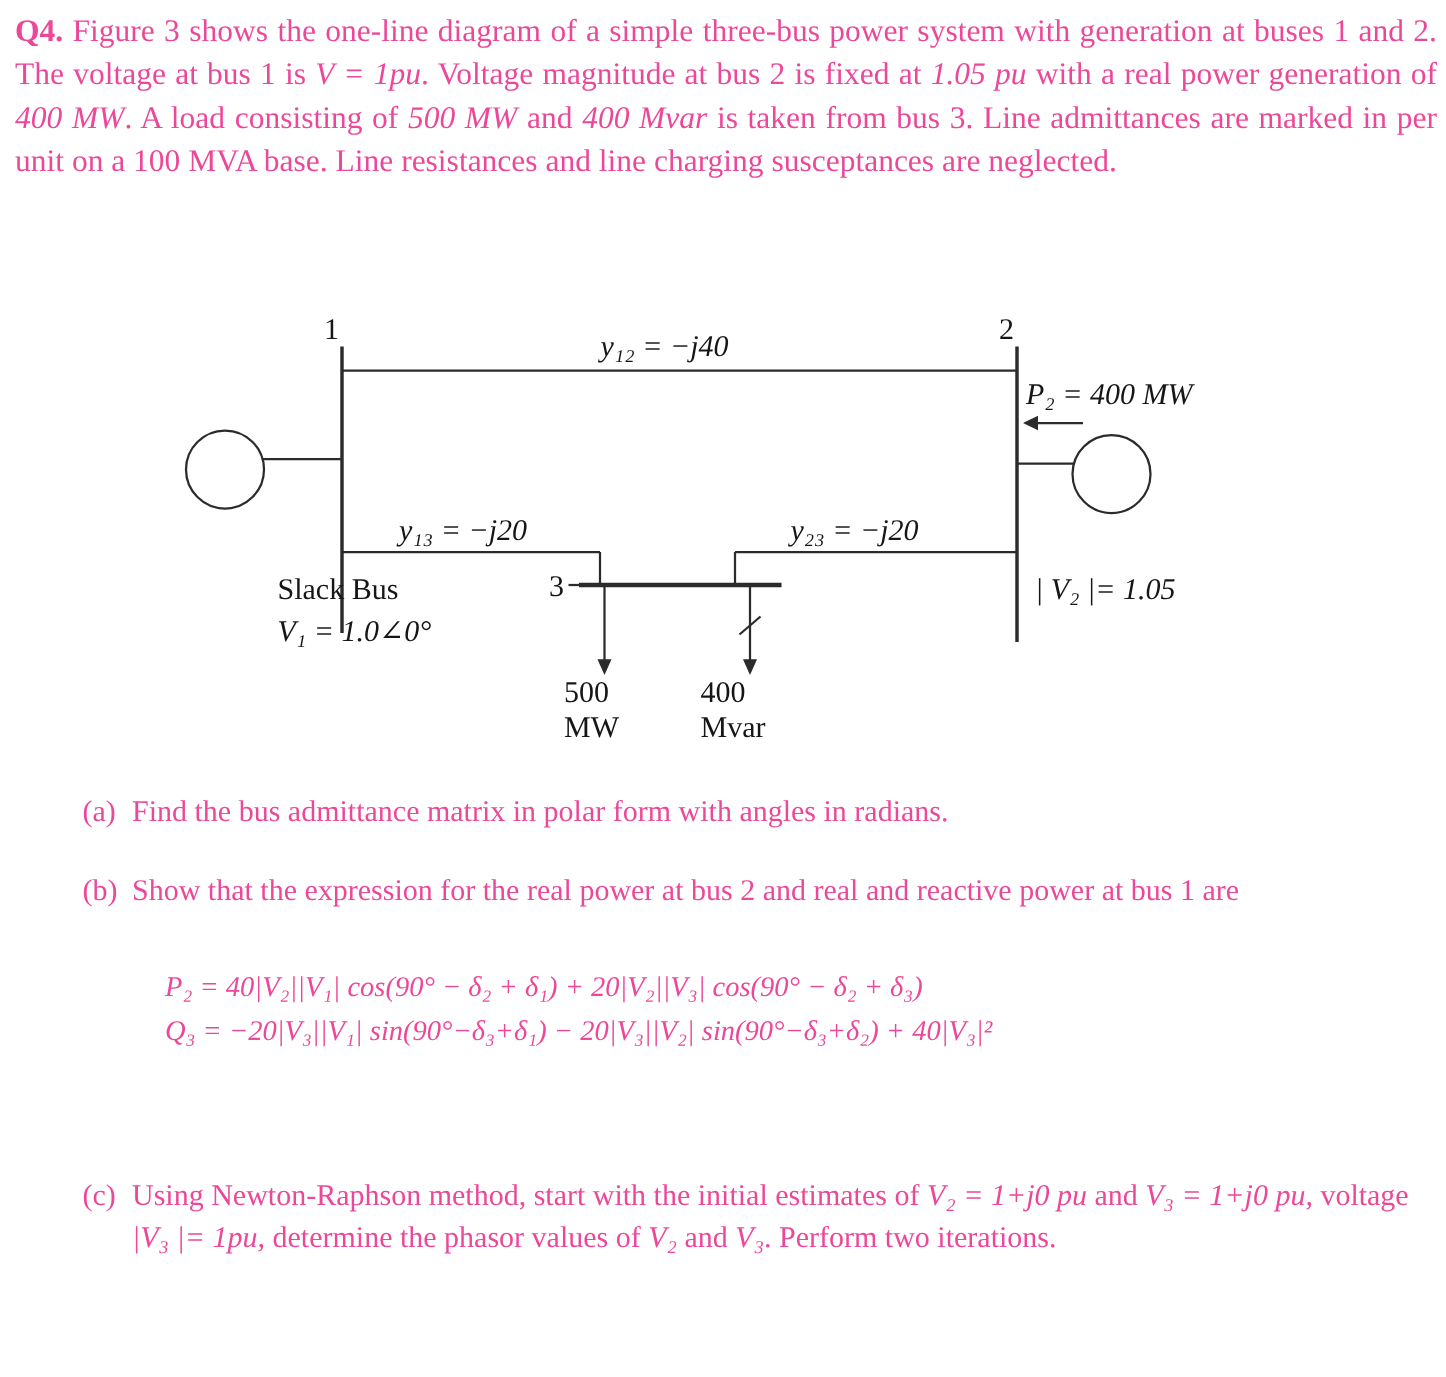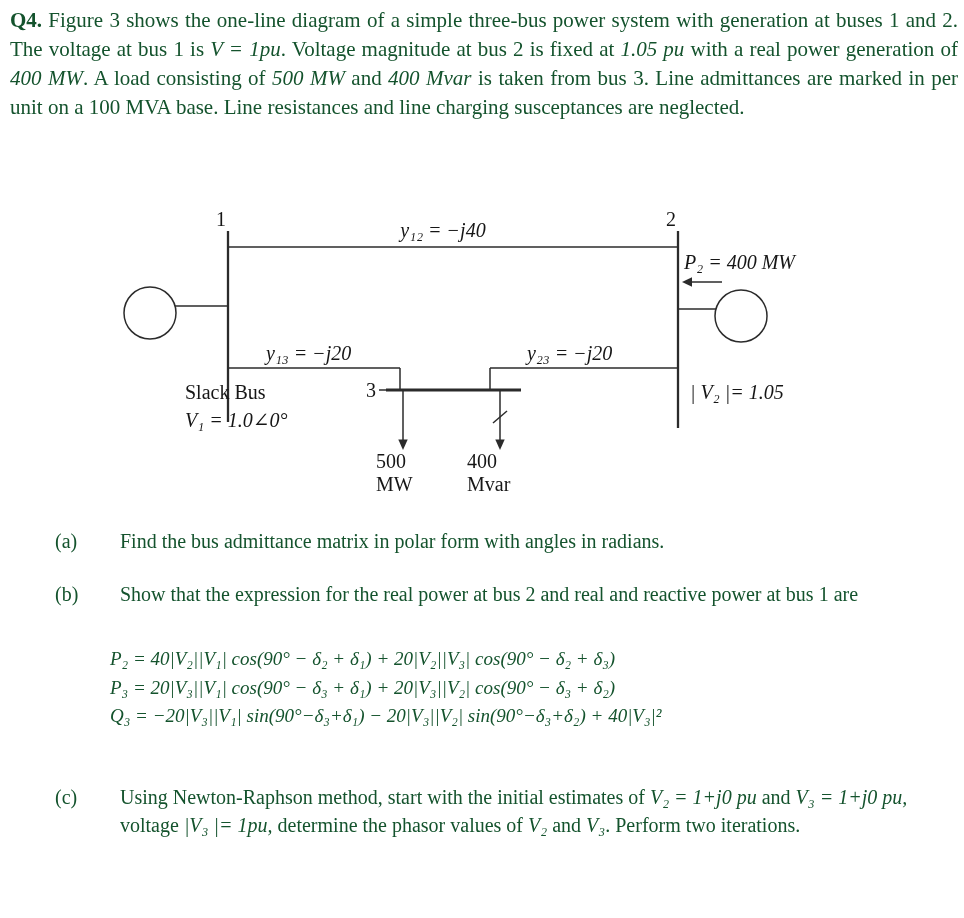--- a/index.html
+++ b/index.html
@@ -3,21 +3,21 @@
 <meta charset="utf-8">
 <style>
   * { margin: 0; padding: 0; box-sizing: border-box; }
   html, body { background: #ffffff; }
   .page {
     position: relative;
     width: 964px;
     height: 918px;
     background: #ffffff;
     font-family: "Liberation Serif", "DejaVu Serif", serif;
-    color: #14532d;
+    color: #ec4899;
     overflow: hidden;
   }
   .question {
     position: absolute;
     left: 10px;
     top: 6px;
     width: 948px;
     font-size: 21px;
     line-height: 29px;
     text-align: justify;
@@ -36,21 +36,21 @@
   }
   .diagram text.math { font-style: italic; }
   .part {
     position: absolute;
     left: 55px;
     display: flex;
     font-size: 20px;
     line-height: 28px;
   }
   .part-label { flex: 0 0 33px; }
-  .part-text { flex: 1; margin-left: 32px; }
+  .part-text { flex: 1; }
   .part-a { top: 527px; width: 905px; }
   .part-b { top: 580px; width: 908px; }
   .part-c { top: 783px; width: 902px; }
   .equations {
     position: absolute;
     left: 110px;
     top: 645px;
     font-size: 19px;
     font-style: italic;
     line-height: 28.5px;
@@ -118,21 +118,20 @@
     <span class="part-text">Find the bus admittance matrix in polar form with angles in radians.</span>
   </div>
 
   <div class="part part-b">
     <span class="part-label">(b)</span>
     <span class="part-text">Show that the expression for the real power at bus 2 and real and reactive power at bus 1 are</span>
   </div>
 
   <div class="equations">
     <div>P₂ = 40|V₂||V₁| cos(90° − δ₂ + δ₁) + 20|V₂||V₃| cos(90° − δ₂ + δ₃)</div>
-    <div>P₃ = 20|V₃||V₁| cos(90° − δ₃ + δ₁) + 20|V₃||V₂| cos(90° − δ₃ + δ₂)</div>
     <div>Q₃ = −20|V₃||V₁| sin(90°−δ₃+δ₁) − 20|V₃||V₂| sin(90°−δ₃+δ₂) + 40|V₃|²</div>
   </div>
 
   <div class="part part-c">
     <span class="part-label">(c)</span>
     <span class="part-text"><span>Using Newton-Raphson method, start with the initial estimates of </span><i class="m">V₂ = 1+j0 pu</i><span> and </span><i class="m">V₃ = 1+j0 pu,</i><span> voltage </span><i class="m">|V₃ |= 1pu,</i><span> determine the phasor values of </span><i class="m">V₂</i><span> and </span><i class="m">V₃</i><span>. Perform two iterations.</span></span>
   </div>
 
 </div>
 

